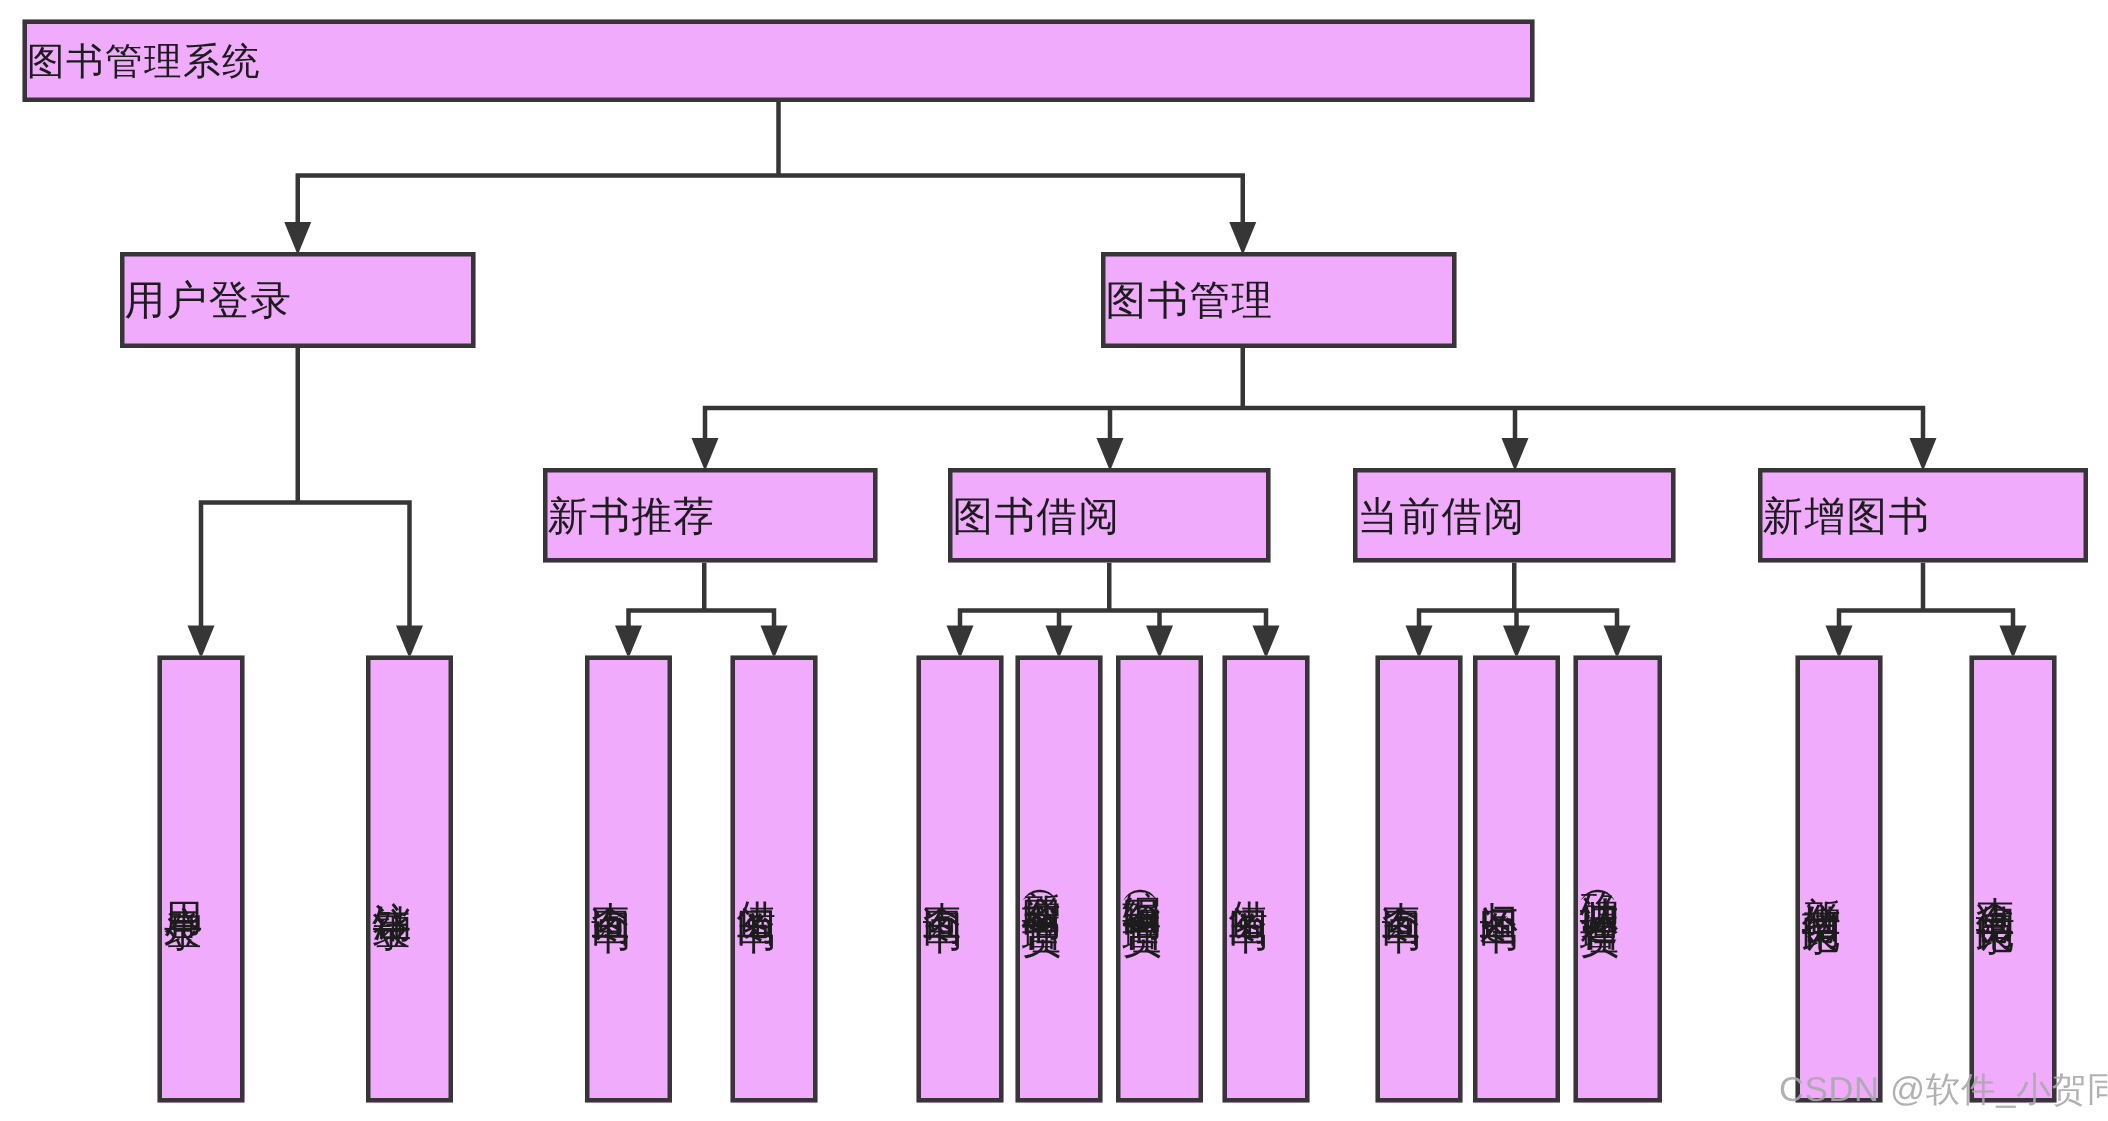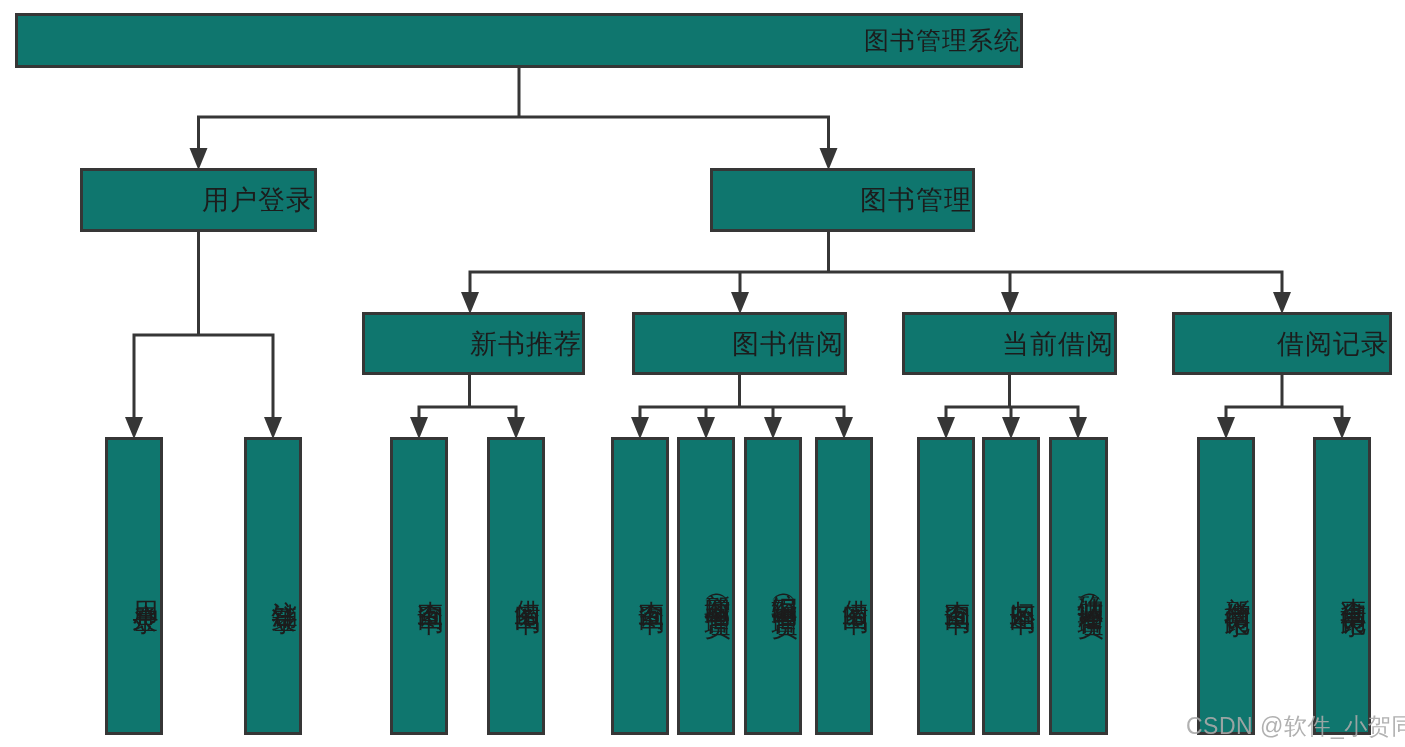--- a/index.html
+++ b/index.html
@@ -6,26 +6,26 @@
   #canvas{
     position:relative;
     width:1405px;height:747px;
     background:#ffffff;
     overflow:hidden;
     font-family:"Liberation Sans", sans-serif;
   }
   #connector-svg{position:absolute;left:0;top:0;z-index:1;}
   .box{
     position:absolute;
-    background:#0f766e;
+    background:#f0abfc;
     border:3px solid #363636;
     box-sizing:border-box;
     display:flex;
     align-items:center;
-    justify-content:flex-end;
+    justify-content:flex-start;
     color:#1c1c1c;
     z-index:2;
   }
   .h-label{font-size:27px;letter-spacing:1px;white-space:nowrap;}
   .root-label{font-size:25px;letter-spacing:1px;white-space:nowrap;}
   .v-label{
     writing-mode:vertical-rl;
     text-orientation:mixed;
     font-size:26px;
     line-height:1.1;
@@ -91,35 +91,35 @@
     </g>
   </svg>
 
   <div class="box" style="left:15px;top:13px;width:1008px;height:55px;">
     <span class="root-label">图书管理系统</span>
   </div>
 
   <div class="box" style="left:80px;top:168px;width:237px;height:64px;">
     <span class="h-label">用户登录</span>
   </div>
-  <div class="box" style="left:710px;top:168px;width:265px;height:64px;padding-left:38px;">
+  <div class="box" style="left:734px;top:168px;width:237px;height:64px;">
     <span class="h-label">图书管理</span>
   </div>
 
   <div class="box" style="left:362px;top:312px;width:223px;height:63px;">
     <span class="h-label">新书推荐</span>
   </div>
   <div class="box" style="left:902px;top:312px;width:215px;height:63px;">
     <span class="h-label">当前借阅</span>
   </div>
   <div class="box" style="left:632px;top:312px;width:215px;height:63px;">
     <span class="h-label">图书借阅</span>
   </div>
   <div class="box" style="left:1172px;top:312px;width:220px;height:63px;">
-    <span class="h-label">借阅记录</span>
+    <span class="h-label">新增图书</span>
   </div>
 
   <div class="box" style="left:105px;top:437px;width:58px;height:298px;">
     <span class="v-label">用户登录</span>
   </div>
   <div class="box" style="left:244px;top:437px;width:58px;height:298px;">
     <span class="v-label">注销登录</span>
   </div>
 
   <div class="box" style="left:390px;top:437px;width:58px;height:298px;">

